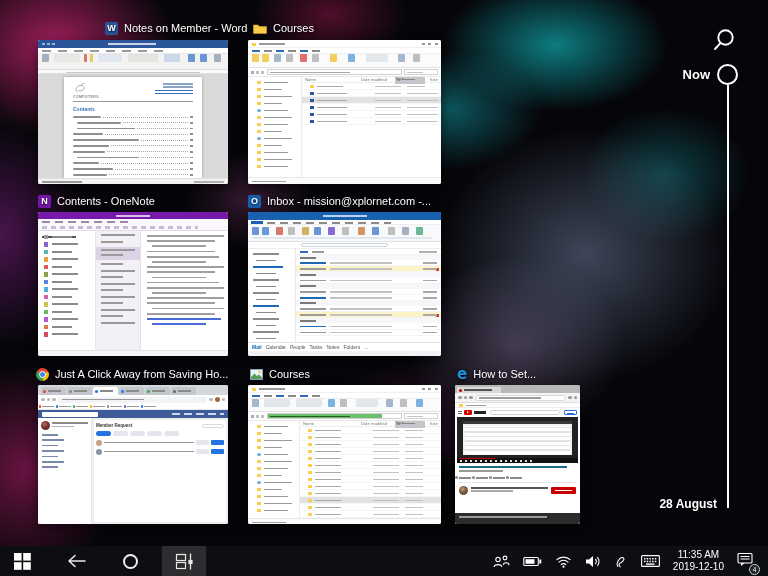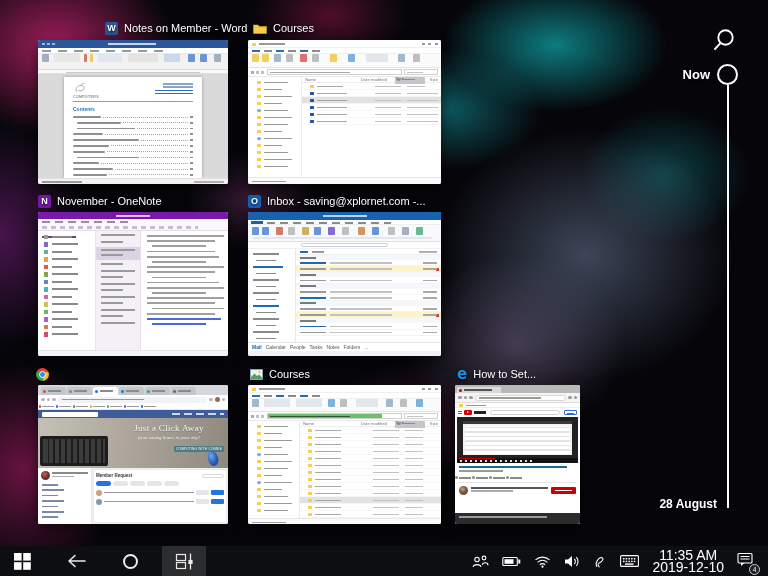--- a/index.html
+++ b/index.html
@@ -278,21 +278,21 @@
 #search-btn{position:absolute;left:711px;top:27px;width:26px;height:26px;cursor:pointer}
 
 #taskbar{position:absolute;left:0;top:546px;width:768px;height:30px;background:#0d0e11;display:flex;align-items:center}
 .tbtn{width:44px;height:30px;display:flex;align-items:center;justify-content:center;flex:none}
 .tbtn.active{background:rgba(255,255,255,.13)}
 .tbtn.cortana div{width:15px;height:15px;border:2px solid #ededed;border-radius:50%}
 #tb-left{display:flex;align-items:center}
 #tb-left .tbtn{margin-right:10px}
 #tray{margin-left:auto;display:flex;align-items:center;gap:13px;padding-right:8px}
 .tray-ic{display:flex;align-items:center;justify-content:center;flex:none}
-#clock{color:#fff;font-size:14px;line-height:12px;text-align:center;white-space:nowrap}
+#clock{color:#fff;font-size:10px;line-height:12px;text-align:center;white-space:nowrap}
 #action-wrap{position:relative;padding-right:6px}
 #badge{position:absolute;right:0px;bottom:-4px;width:11px;height:11px;border-radius:50%;background:#1d2228;
  border:1px solid #cfcfcf;color:#fff;font-size:6.5px;display:flex;align-items:center;justify-content:center}
 </style>
 </head>
 <body>
 
 <div id="screen">
 
   <div class="label" style="left:105px;top:21px">
@@ -301,28 +301,29 @@
   </div>
   <div class="label" style="left:253px;top:21px">
     <svg width="14" height="11">
         <path d="M0.5 2 h4.5 l1.5 1.6 h7 v6.9 h-13 z" fill="#fbce4a" stroke="#caa22e" stroke-width="0.6"></path>
         <path d="M0.5 4.3 h13" stroke="#e8b931" stroke-width="0.8"></path>
       </svg>
     <span>Courses</span>
   </div>
   <div class="label" style="left:38px;top:194px">
     <span class="appicon" style="background:var(--onenote,#7719aa)">N</span>
-    <span>November - OneNote</span>
+    <span>Contents - OneNote</span>
   </div>
   <div class="label" style="left:248px;top:194px">
     <span class="appicon" style="background:var(--outlook,#1761b0)">O</span>
-    <span>Inbox - saving@xplornet.com -...</span>
+    <span>Inbox - mission@xplornet.com -...</span>
   </div>
   <div class="label" style="left:36px;top:367px">
     <span class="cicon"></span>
+    <span>Just A Click Away from Saving Ho...</span>
   </div>
   <div class="label" style="left:250px;top:367px">
     <svg width="13" height="11">
         <rect x="0.5" y="0.5" width="12" height="10" fill="#eaf4fb" stroke="#9ab0c4" stroke-width="0.8"></rect>
         <path d="M1 8 L4.5 4.5 L7 7 L9 5.5 L12 8.5 V10 H1 Z" fill="#58a058"></path>
         <circle cx="9.5" cy="3" r="1.2" fill="#f2c94c"></circle>
       </svg>
     <span>Courses</span>
   </div>
   <div class="label" style="left:457px;top:367px">
@@ -632,27 +633,20 @@
     <div class="cr-bkm">
       <i style="--f:#e8453c"></i>
         <i style="--f:#1877f2"></i>
         <i style="--f:#34a853"></i>
       <i style="--f:#f2b80f"></i>
         <i style="--f:#888"></i>
         <i style="--f:#7a5bd0"></i>
         <i style="--f:#1877f2"></i>
     </div>
     <div class="fb-bar"></div>
-    <div class="fb-cover">
-      <div class="fb-kbd"></div>
-      <div class="fb-covertitle">Just a Click Away</div>
-      <div class="fb-coversub">from saving hours in your day!</div>
-      <div class="fb-badge">COMPUTING WITH CONNIE</div>
-      <div class="fb-mouse"></div>
-    </div>
     <div class="fb-body">
       <div class="fb-side">
         <div class="fb-prof">
           <span class="fb-pp"></span>
           <span class="fb-pn">
               <i></i>
               <i></i>
             </span>
         </div>
         <span class="nv"></span>

